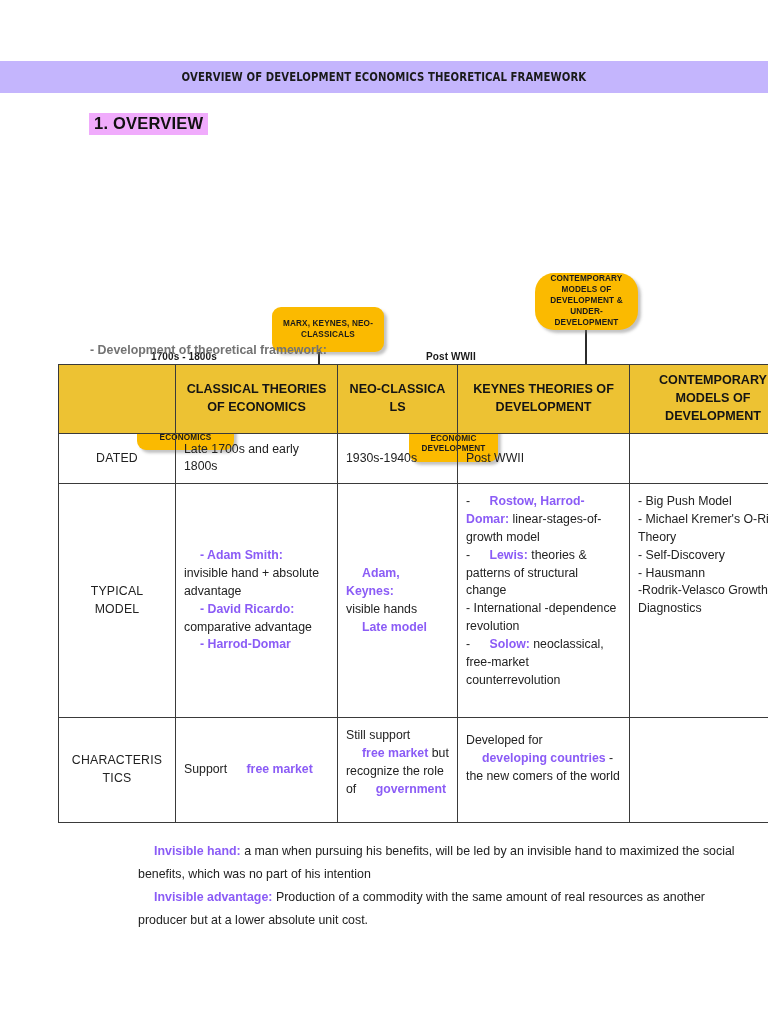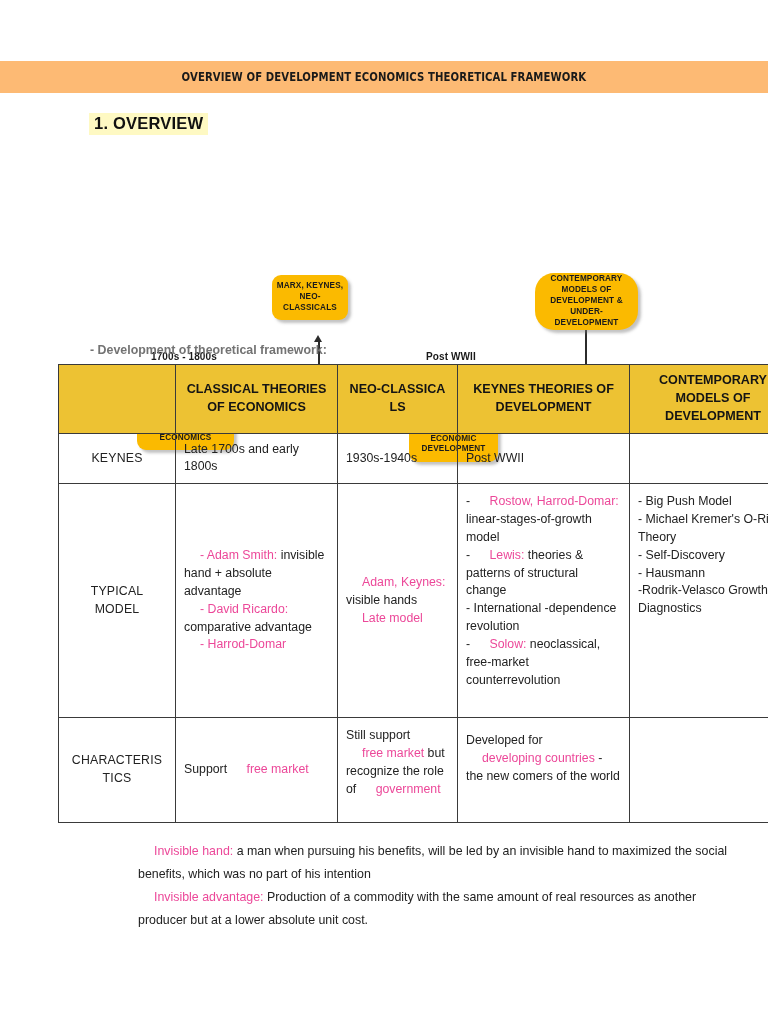--- a/index.html
+++ b/index.html
@@ -16,41 +16,41 @@
     overflow: hidden;
   }
 
   
   .banner {
     position: absolute;
     left: 0;
     top: 61px;
     width: 768px;
     height: 32px;
-    background: #fdba74;
+    background: #c4b5fd;
     display: flex;
     align-items: center;
     justify-content: center;
   }
   .banner-title {
     font-family: "DejaVu Sans", sans-serif;
     font-weight: bold;
     font-size: 11.5px;
     letter-spacing: 0.1px;
     color: #1a1a1a;
     transform: scaleX(0.88);
     white-space: nowrap;
   }
 
   
   .section-title {
     position: absolute;
     left: 89px;
     top: 113px;
-    background: #fef9c3;
+    background: #f0abfc;
     padding: 1px 5px 2px 5px;
     font-size: 16.5px;
     font-weight: bold;
     color: #111;
     letter-spacing: 0.2px;
   }
 
   
   .timeline {
     position: absolute;
@@ -184,21 +184,21 @@
   td.cell {
     vertical-align: middle;
   }
   .r-dated td { height: 46px; }
   .r-model td { height: 234px; vertical-align: middle; }
   .r-char td { height: 105px; }
   .r-model td.cell, .r-char td.cell { vertical-align: middle; }
   .r-model td.c3, .r-model td.c4 { vertical-align: top; padding-top: 9px; }
   .r-char td.c2 { vertical-align: top; padding-top: 9px; }
   .r-char td.c3 { vertical-align: top; padding-top: 14px; }
-  b { font-weight: normal; color: #ec4899; padding-left: 16px; }
+  b { font-weight: bold; color: #8b5cf6; padding-left: 16px; }
 
   
   .notes {
     position: absolute;
     left: 90px;
     top: 840px;
     width: 600px;
     font-size: 12.4px;
     line-height: 1.85;
     color: #222;
@@ -235,21 +235,21 @@
 
   <div class="tl-stem" style="left:585px; top:190px; height:48px;"></div>
   <div class="tl-arrowhead-up" style="left:580.8px; top:185px;"></div>
 
   <div class="tl-label" style="left:151px; top:218px;">1700s - 1800s</div>
   <div class="tl-label" style="left:282px; top:245px;">1930s - 1940s</div>
   <div class="tl-label" style="left:426px; top:218px;">Post WWII</div>
 
   <div class="tl-box" style="left:137px; top:272px; width:97px; height:45px;">CLASSICAL THEORIES IN ECONOMICS</div>
 
-  <div class="tl-box" style="left:272px; top:142px; width:76px; height:45px;">MARX, KEYNES, NEO-CLASSICALS</div>
+  <div class="tl-box" style="left:272px; top:174px; width:112px; height:45px;">MARX, KEYNES, NEO-CLASSICALS</div>
 
   <div class="tl-box" style="left:409px; top:272px; width:89px; height:57px;">CLASSICAL THEORIES OF ECONOMIC DEVELOPMENT</div>
 
   <div class="tl-box" style="left:535px; top:140px; width:103px; height:57px;border-radius:19px;">CONTEMPORARY MODELS OF DEVELOPMENT &amp; UNDER-DEVELOPMENT</div>
 </div>
 
 <div class="table-caption">- Development of theoretical framework:</div>
 
 <div class="tbl-wrap">
   <table class="matrix">
@@ -264,21 +264,21 @@
     <tbody>
         <tr class="head">
       <td></td>
       <td>CLASSICAL THEORIES OF ECONOMICS</td>
       <td>NEO-CLASSICA LS</td>
       <td>KEYNES THEORIES OF DEVELOPMENT</td>
       <td>CONTEMPORARY MODELS OF DEVELOPMENT</td>
     </tr>
 
     <tr class="r-dated">
-      <td class="rowlabel">KEYNES</td>
+      <td class="rowlabel">DATED</td>
       <td class="cell">Late 1700s and early 1800s</td>
       <td class="cell">1930s-1940s</td>
       <td class="cell">Post WWII</td>
       <td class="cell"></td>
     </tr>
 
     <tr class="r-model">
       <td class="rowlabel">TYPICAL MODEL</td>
       <td class="cell c2">
         <b>- Adam Smith:</b> invisible hand + absolute advantage<br>

